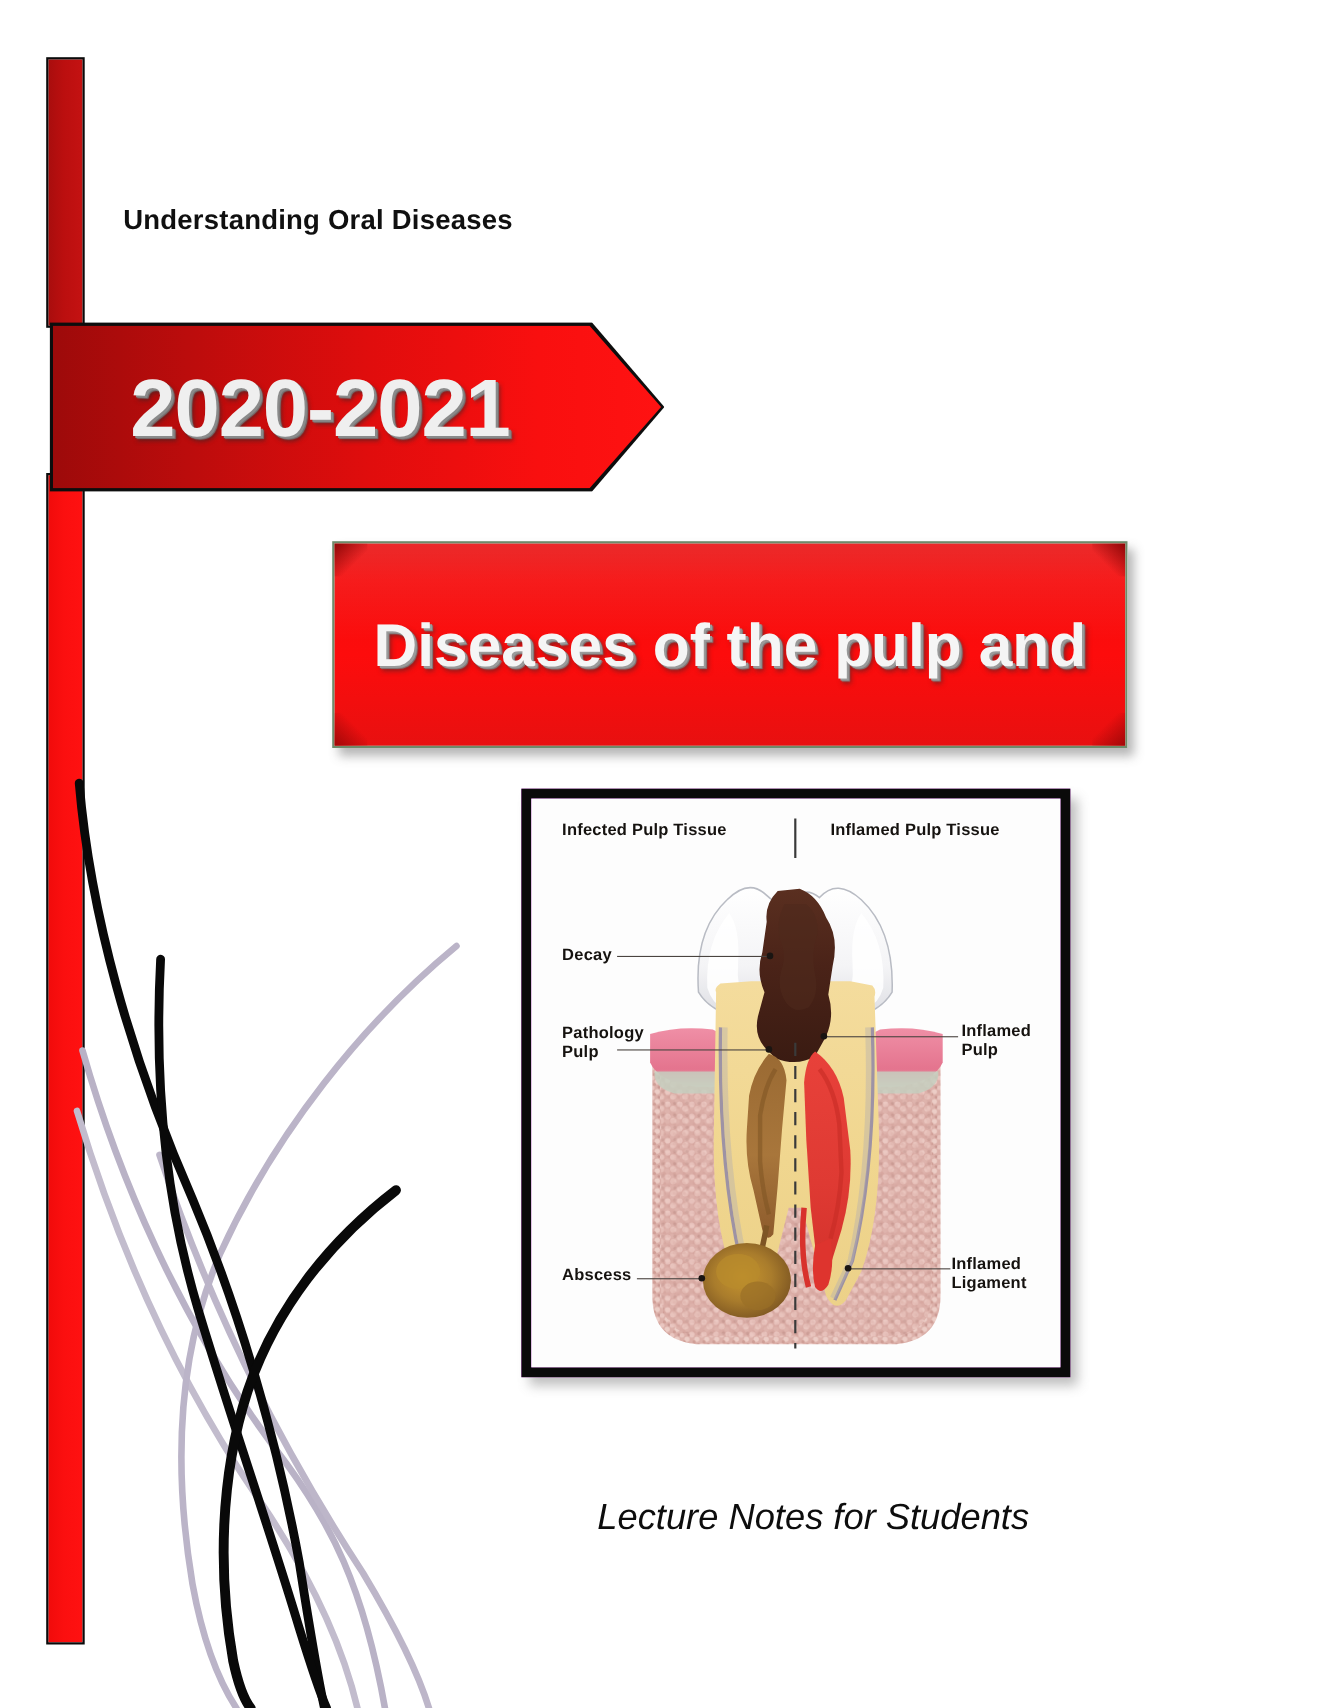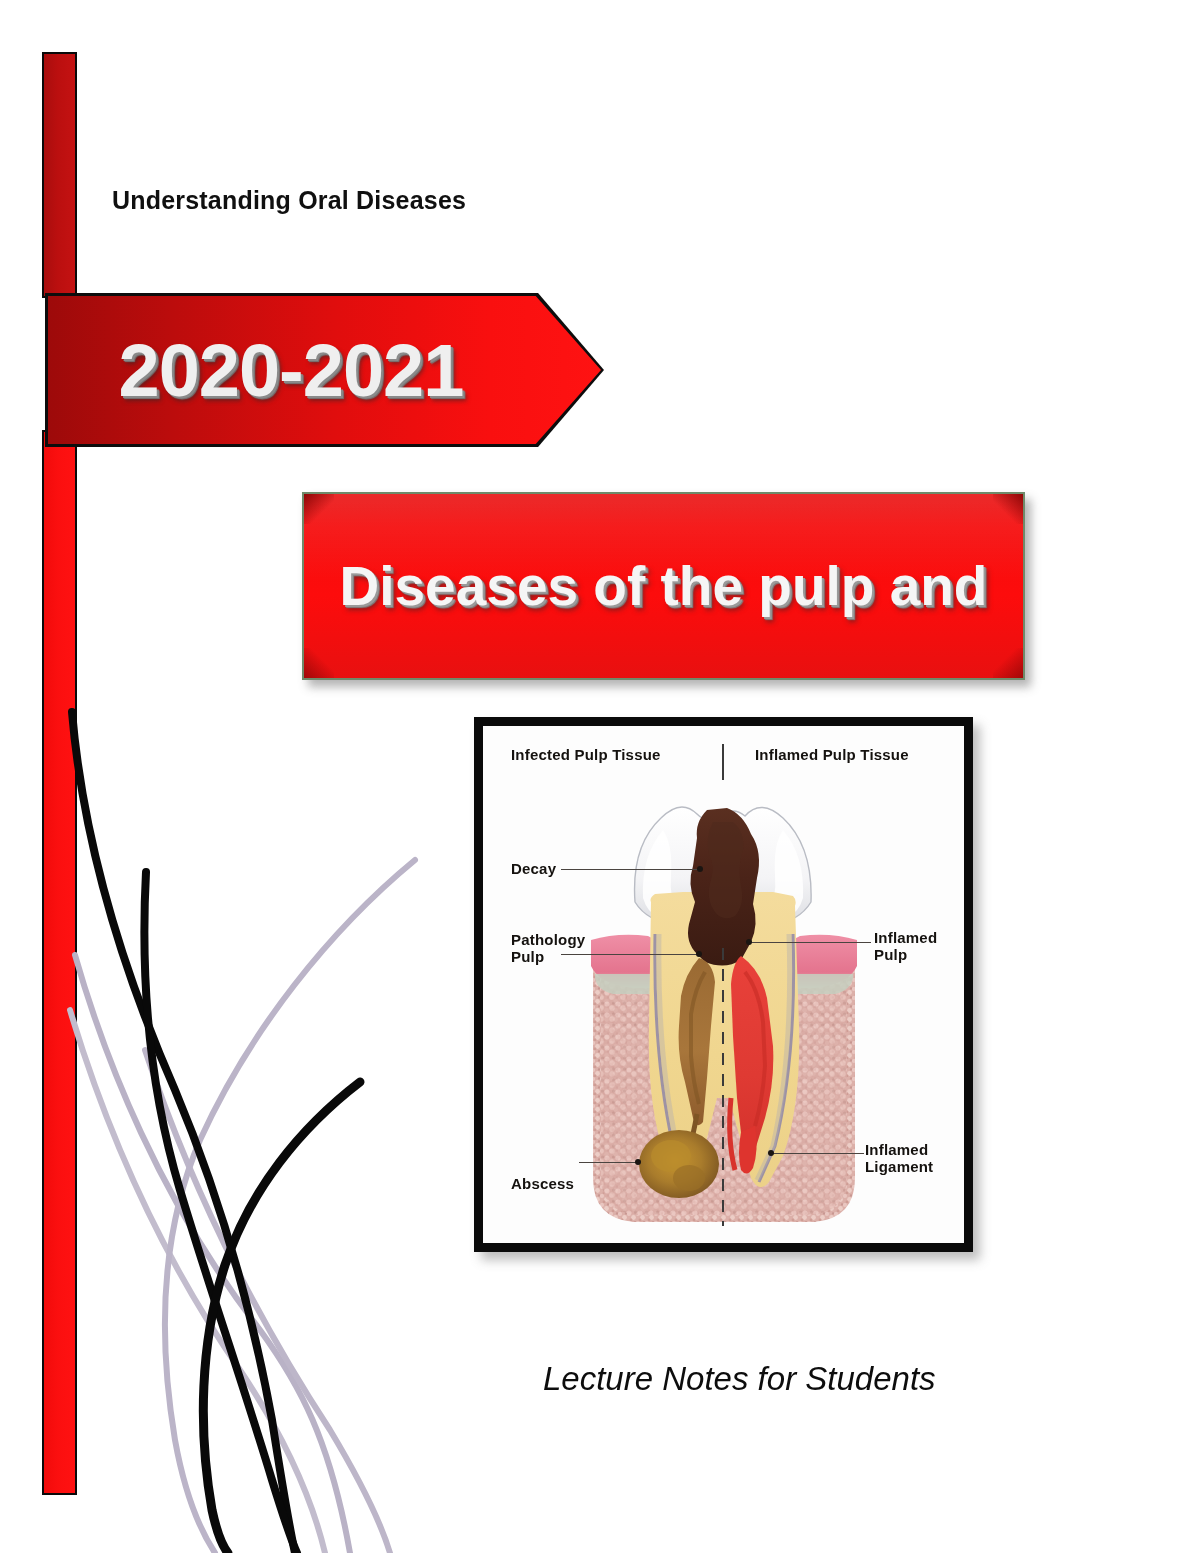--- a/index.html
+++ b/index.html
@@ -116,21 +116,21 @@
     position:absolute;
     font-family:"Liberation Sans", sans-serif;
     font-size:15px;font-weight:bold;color:#15120f;
     line-height:1.15;letter-spacing:0.2px;
   }
   .lbl-infected-pulp-tissue{left:28px;top:20px;}
   .lbl-inflamed-pulp-tissue{left:272px;top:20px;}
   .lbl-decay{left:28px;top:134px;}
   .lbl-infected-pulp{left:28px;top:205px;width:80px;}
   .lbl-inflamed-pulp{left:391px;top:203px;width:90px;}
-  .lbl-abscess{left:28px;top:425px;margin-top:24px;}
+  .lbl-abscess{left:28px;top:425px;}
   .lbl-inflamed-ligament{left:382px;top:415px;width:100px;}
 
   .leader{position:absolute;background:#4a4440;height:1px;}
   .dot{position:absolute;width:6px;height:6px;border-radius:50%;background:#1a1512;}
 
   
   .caption{
     position:absolute;left:543px;top:1360px;
     font-size:33px;font-style:italic;color:#0d0d0d;
     font-family:"Liberation Sans", sans-serif;

